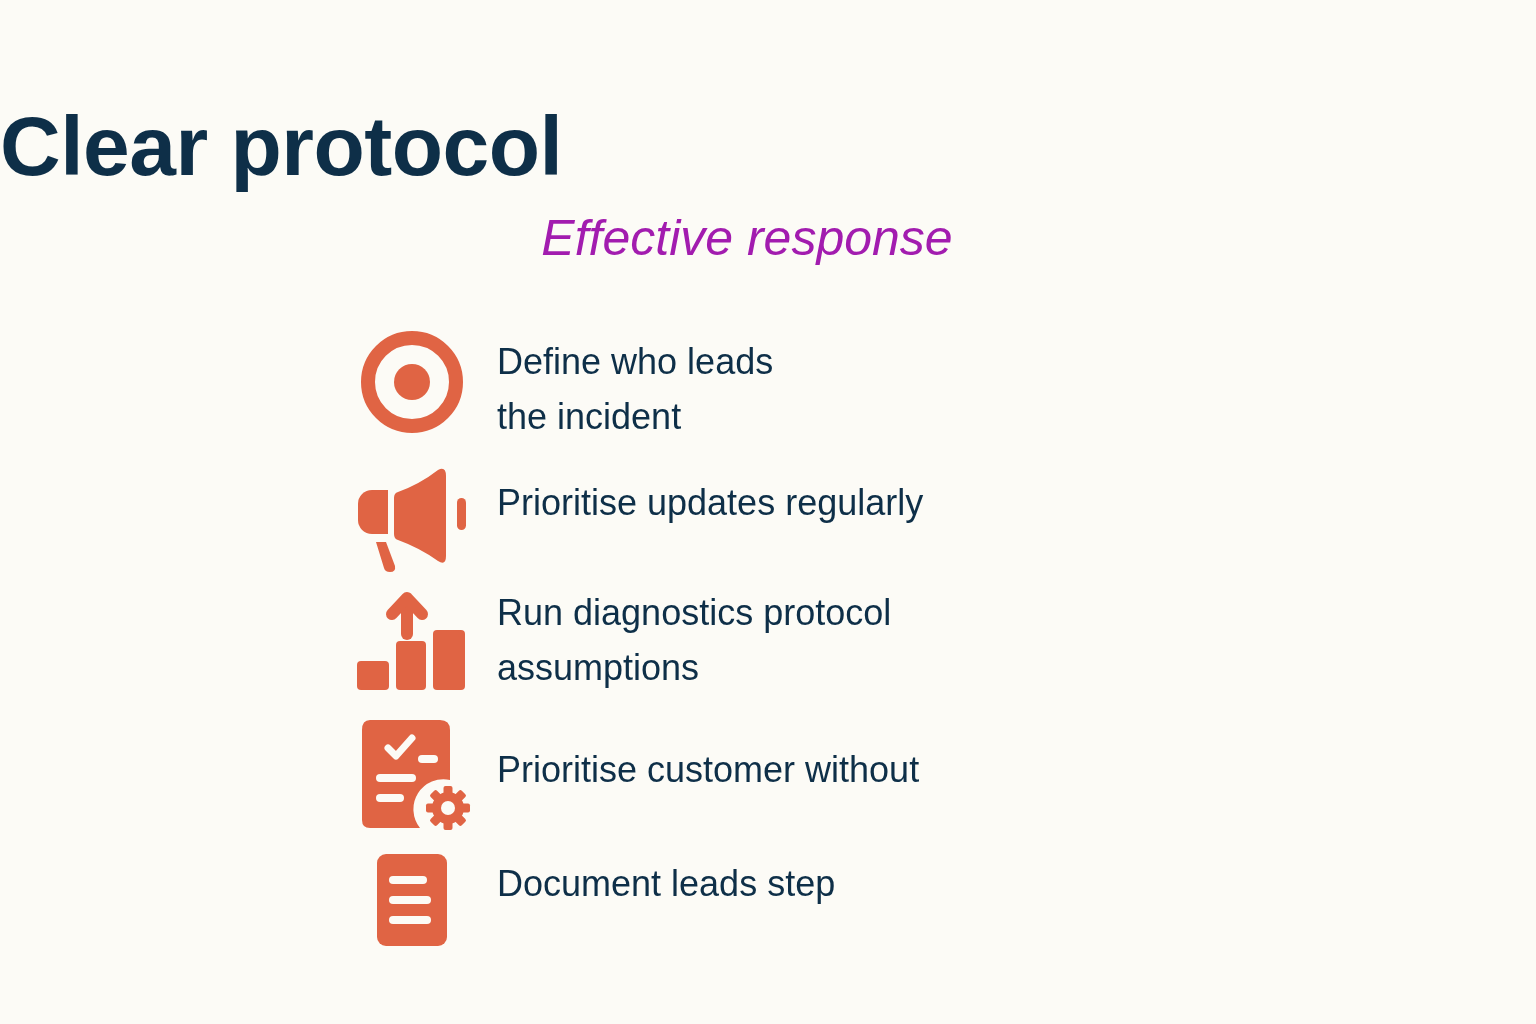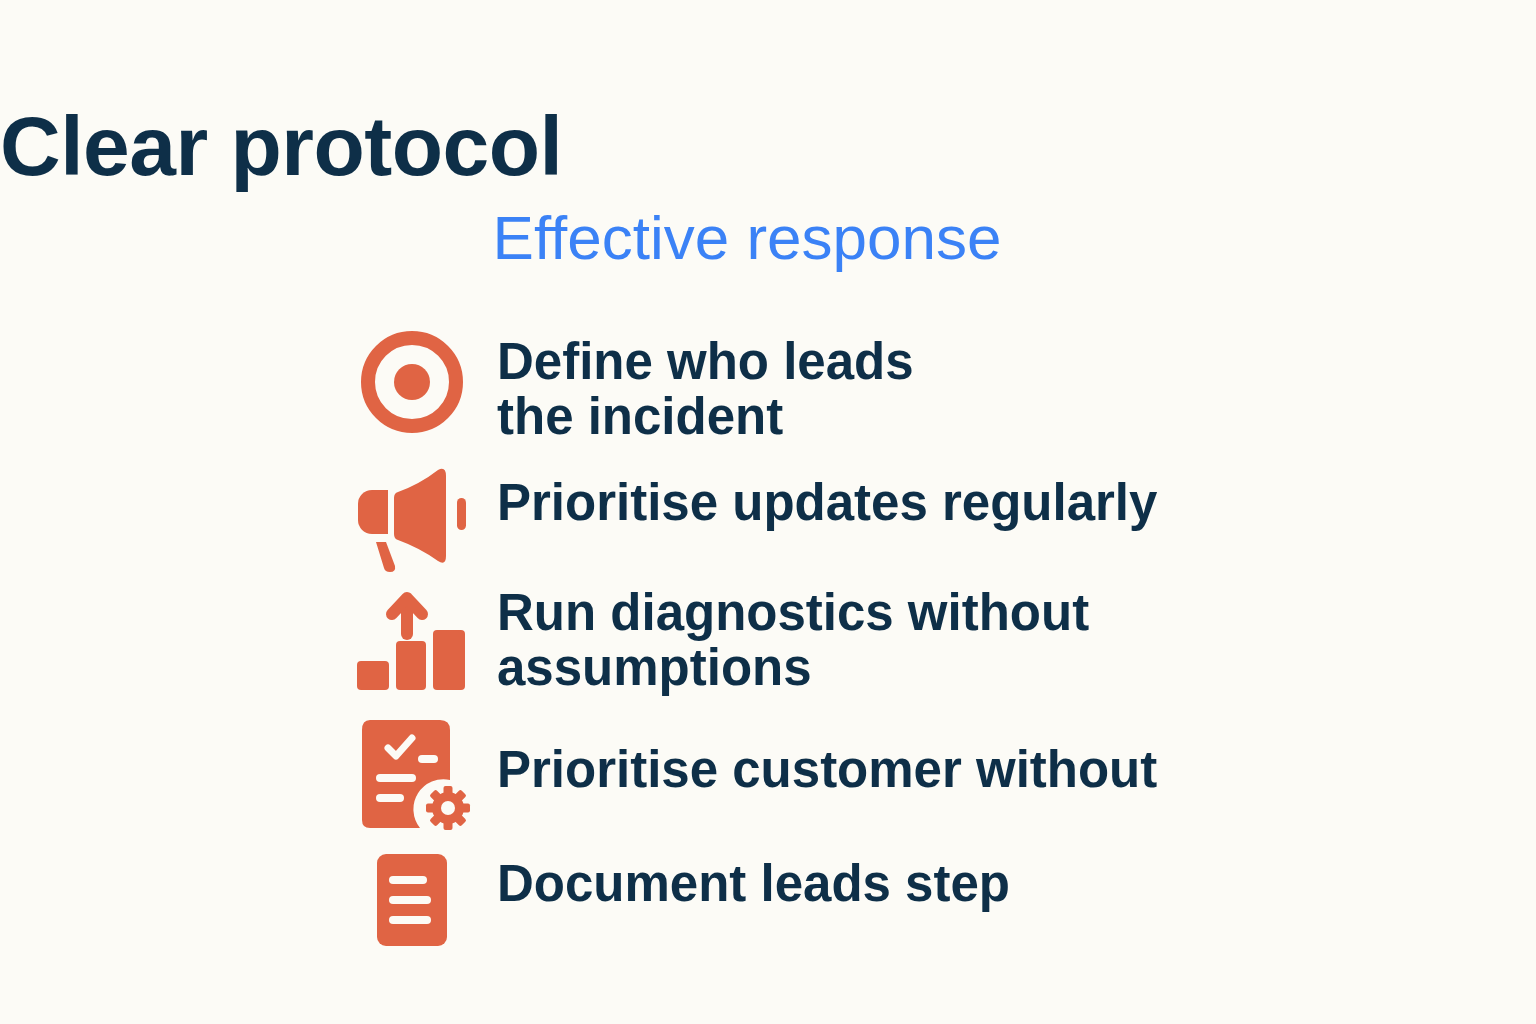--- a/index.html
+++ b/index.html
@@ -25,32 +25,33 @@
       color: #0e2f48;
       letter-spacing: -0.5px;
       line-height: 100px;
     }
     .subtitle {
       position: absolute;
       left: 0;
       width: 1494px;
       top: 208px;
       text-align: center;
-      font-size: 62px;
-      color: #3b82f6;
+      font-size: 50px;
+      font-style: italic;
+      color: #a21caf;
       line-height: 60px;
     }
     .icon {
       position: absolute;
     }
     .label {
       position: absolute;
       left: 497px;
-      font-size: 51px;
-      font-weight: bold;
+      font-size: 36px;
+      font-weight: normal;
       color: #0e2f48;
       line-height: 55px;
       white-space: pre-line;
     }
   </style>
 </head>
 <body>
 
 <div class="title">Clear protocol</div>
 <div class="subtitle">Effective response</div>
@@ -75,21 +76,21 @@
 </div>
 
 <div>
   <svg class="icon" style="left:352px;top:586px" width="118" height="110" viewBox="0 0 118 110">
     <rect x="5" y="75" width="32" height="29" rx="4" fill="#e06444"></rect>
     <rect x="44" y="55" width="30" height="49" rx="4" fill="#e06444"></rect>
     <rect x="81" y="44" width="32" height="60" rx="4" fill="#e06444"></rect>
     <path d="M55 48 V18" stroke="#e06444" stroke-width="12" stroke-linecap="round"></path>
     <path d="M40 28 L55 12 L70 28" fill="none" stroke="#e06444" stroke-width="12" stroke-linecap="round" stroke-linejoin="round"></path>
   </svg>
-  <div class="label" style="top:585px">Run diagnostics without
+  <div class="label" style="top:585px">Run diagnostics protocol
 assumptions</div>
 </div>
 
 <div>
   <svg class="icon" style="left:358px;top:718px" width="118" height="114" viewBox="0 0 118 114">
     <path d="M12 2 H82 Q92 2 92 12 V62 A30 30 0 0 0 62 110 H12 Q4 110 4 102 V12 Q4 2 12 2 Z" fill="#e06444"></path>
     <path d="M30 30 L38 38 L54 20" fill="none" stroke="#fcfbf6" stroke-width="7" stroke-linecap="round" stroke-linejoin="round"></path>
     <rect x="60" y="37" width="20" height="8" rx="4" fill="#fcfbf6"></rect>
     <rect x="18" y="56" width="40" height="8" rx="4" fill="#fcfbf6"></rect>
     <rect x="18" y="76" width="28" height="8" rx="4" fill="#fcfbf6"></rect>

